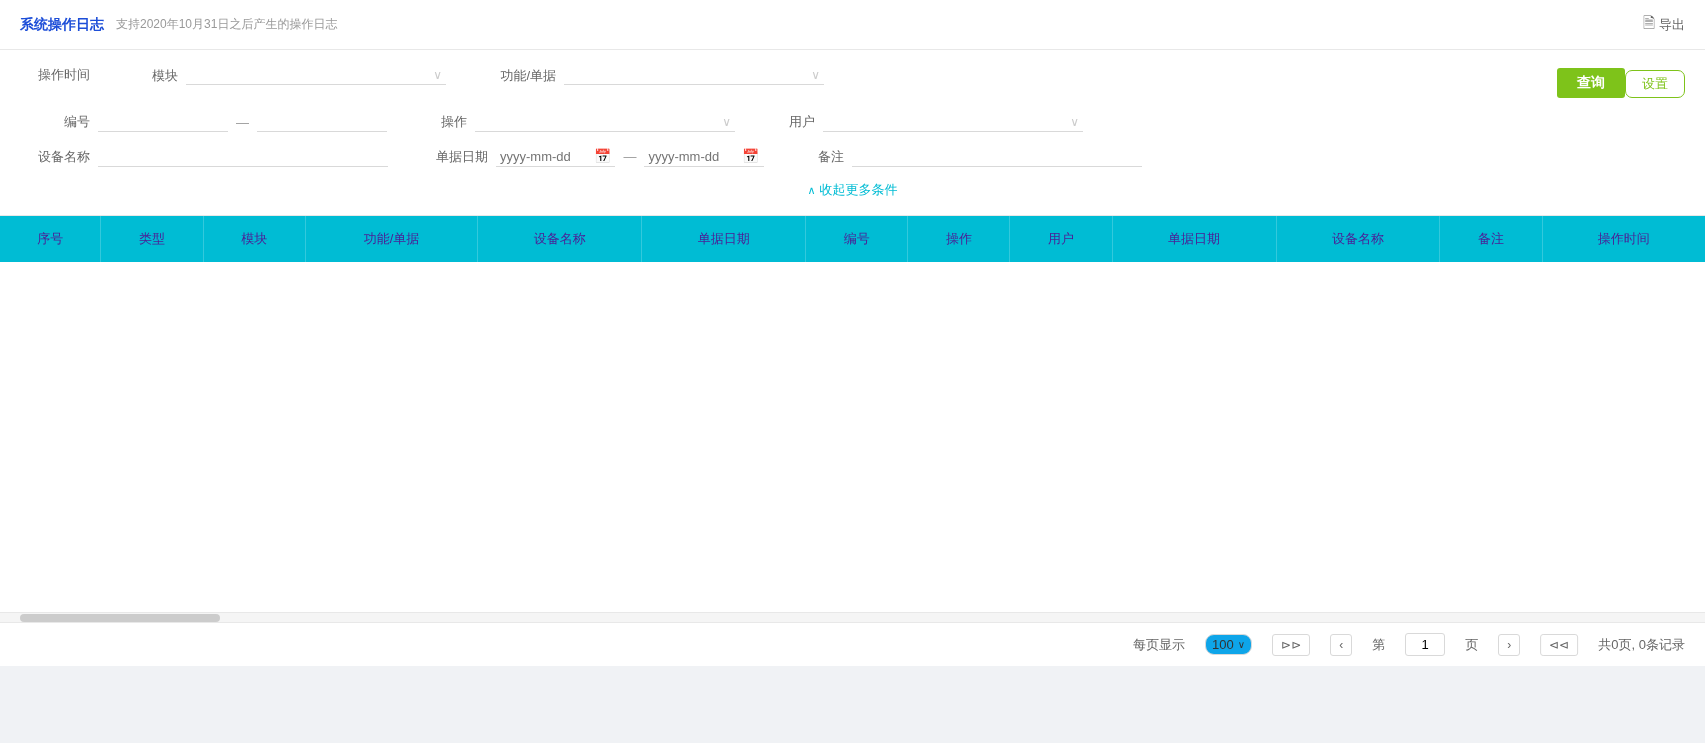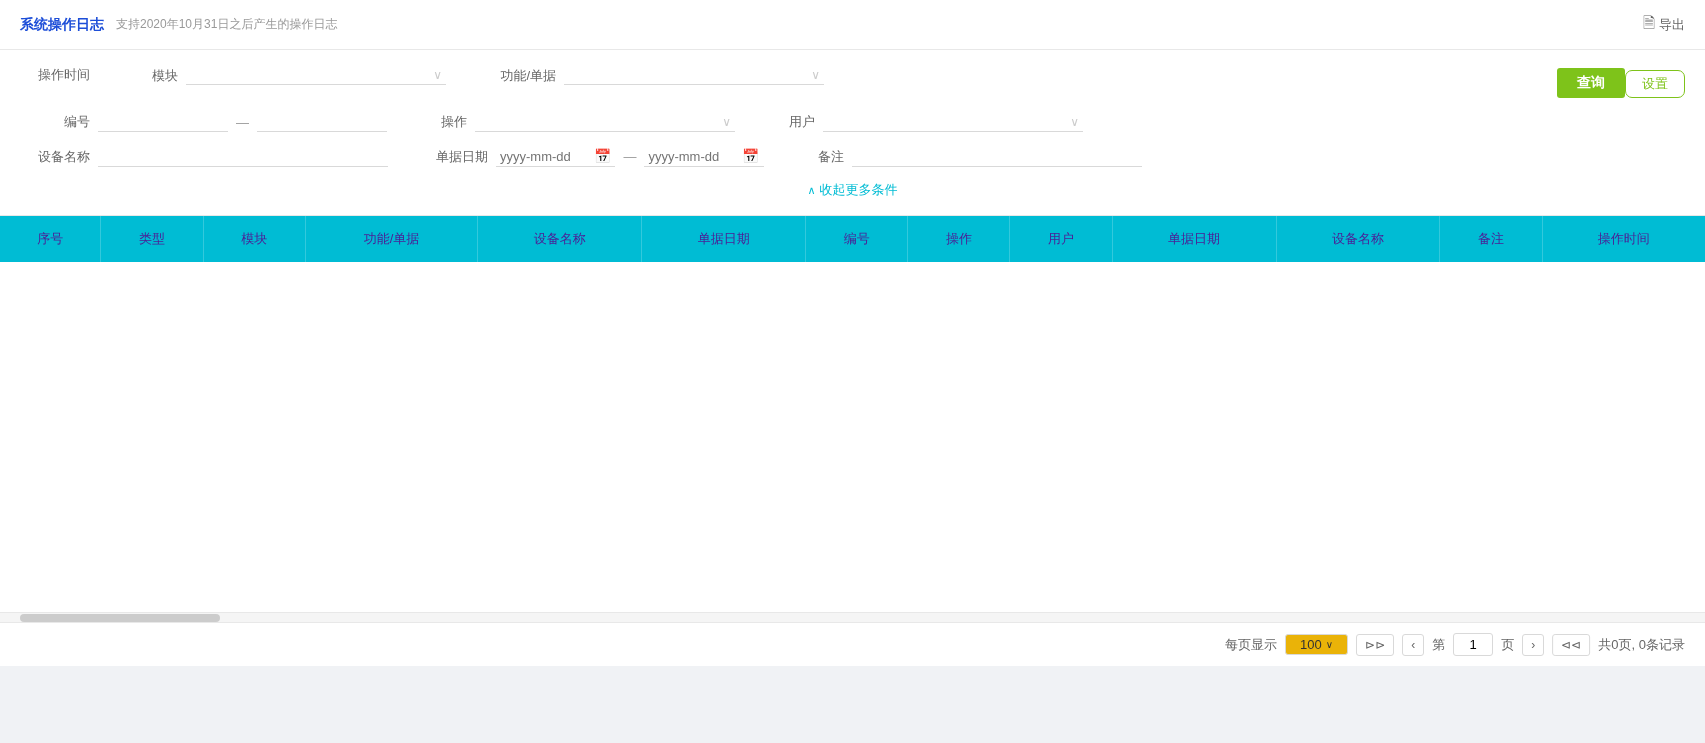--- a/index.html
+++ b/index.html
@@ -213,36 +213,36 @@
       background: #fff;
     }
 
     .footer-bar {
       background: #fff;
       border-top: 1px solid #e8e8e8;
       padding: 10px 20px;
       display: flex;
       align-items: center;
       justify-content: flex-end;
-      gap: 8px;
+      gap: 20px;
     }
     .per-page-label {
       color: #666;
       font-size: 13px;
     }
     .per-page-select {
       display: flex;
       align-items: center;
       border: 1px solid #d9d9d9;
-      border-radius: 3px;
-      padding: 2px 14px;
+      border-radius: 9px;
+      padding: 2px 6px;
       font-size: 13px;
       cursor: pointer;
       gap: 4px;
-      background: #eab308;
+      background: #0ea5e9;
     }
     .page-nav-btn {
       background: none;
       border: 1px solid #d9d9d9;
       padding: 3px 8px;
       cursor: pointer;
       font-size: 12px;
       color: #666;
       border-radius: 3px;
     }

